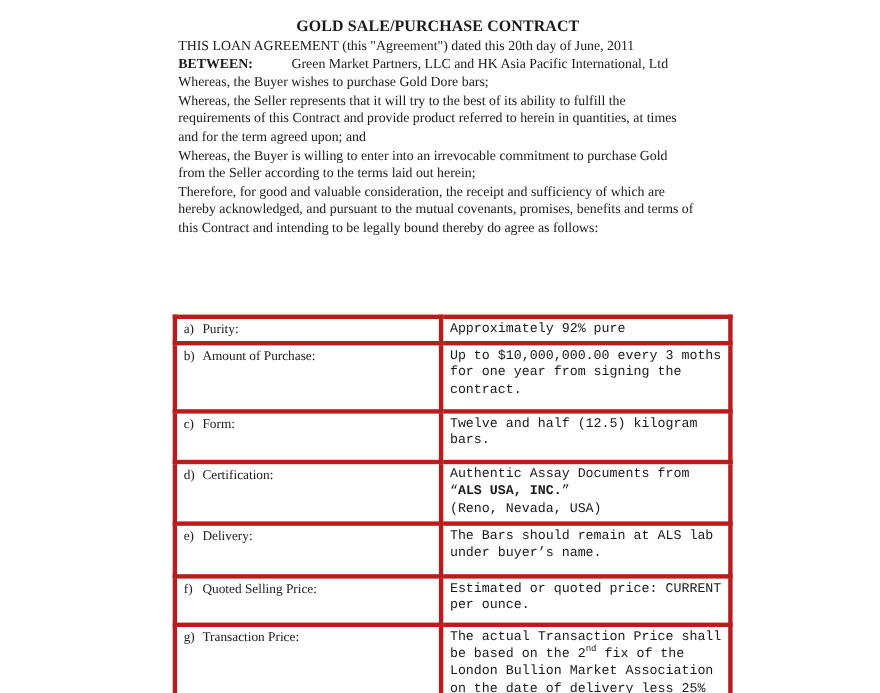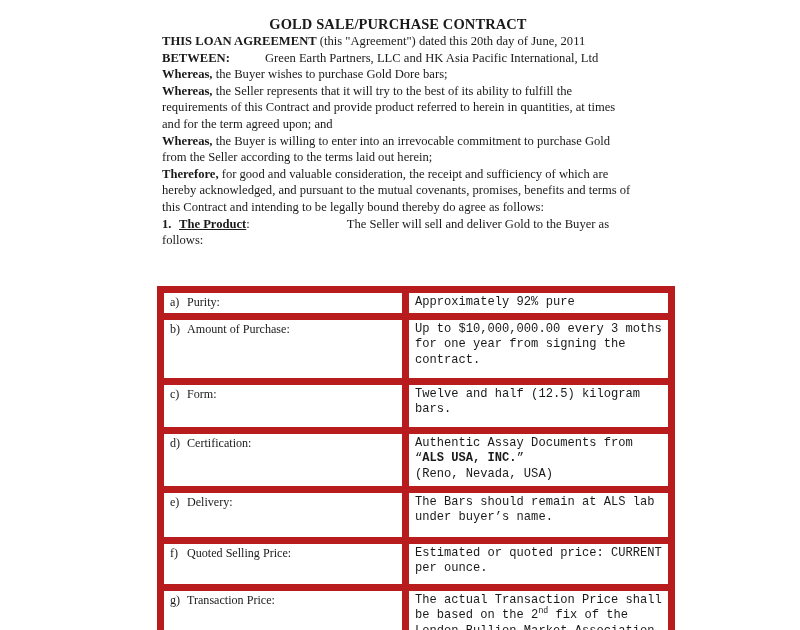--- a/index.html
+++ b/index.html
@@ -45,21 +45,21 @@
     font-size: 12.6px;
     line-height: 1.32;
     margin: 0;
     text-align: left;
   }
 
   .gap-lg { margin-top: 20px; }
   .gap-md { margin-top: 16px; }
   .gap-sm { margin-top: 15px; }
 
-  .lead { font-weight: bold; }
+  .lead { font-weight: normal; }
 
   .between-row {
     display: block;
     font-size: 12.6px;
     line-height: 1.32;
   }
   .between-label {
     font-weight: bold;
     display: inline-block;
     width: 103px;
@@ -88,21 +88,21 @@
   table.spec {
     position: absolute;
     left: 157px;
     top: 286px;
     width: 475px;
     border-collapse: collapse;
     table-layout: fixed;
     font-size: 12.1px;
   }
   table.spec td {
-    border: 7px solid #b91c1c;
+    border: 4px solid #b91c1c;
     vertical-align: top;
     padding: 2px 5px 2px 6px;
     line-height: 1.30;
   }
   td.label-col { width: 227px; }
   td.value-col { width: 248px; font-family: Liberation Mono, monospace; }
 
   .item-letter {
     display: inline-block;
     width: 17px;
@@ -122,32 +122,31 @@
 <body>
 
 <div class="page">
 
   <div class="content">
 
     <div class="doc-title">GOLD SALE/PURCHASE CONTRACT</div>
 
     <p class="para gap-lg"><span class="lead">THIS LOAN AGREEMENT</span><span> (this "Agreement") dated this 20th day of June, 2011</span></p>
 
-    <p class="para gap-md between-row"><span class="between-label">BETWEEN:</span><span>Green Earth Partners, LLC and HK Asia Pacific International, Ltd</span></p>
+    <p class="para gap-md between-row"><span class="between-label">BETWEEN:</span><span>Green Market Partners, LLC and HK Asia Pacific International, Ltd</span></p>
 
 
     <p class="para gap-md"><span class="lead">Whereas,</span><span> the Buyer wishes to purchase Gold Dore bars;</span></p>
 
     <p class="para gap-md"><span class="lead">Whereas,</span><span>  the Seller represents that it will try to the best of its ability to fulfill the requirements of this Contract and provide product referred to herein in quantities, at times and for the term agreed upon; and</span></p>
 
     <p class="para gap-md"><span class="lead">Whereas,</span><span> the Buyer is willing to enter into an irrevocable commitment to purchase Gold from the Seller according to the terms laid out herein;</span></p>
 
     <p class="para gap-md"><span class="lead">Therefore,</span><span> for good and valuable consideration, the receipt and sufficiency of which are hereby acknowledged, and pursuant to the mutual covenants, promises, benefits and terms of this Contract and intending to be legally bound thereby do agree as follows:</span></p>
 
-    <p class="para gap-sm product-row"><span class="product-num">1.</span><span class="product-term">The Product</span><span>:</span><span class="product-spacer"></span><span>The Seller will sell and deliver Gold to the Buyer as follows:</span></p>
 
   </div>
 
   <table class="spec">
     <tbody>
       <tr>
         <td class="label-col"><span class="item-letter">a)</span><span>Purity:</span></td>
         <td class="value-col">Approximately 92% pure</td>
       </tr>
 

